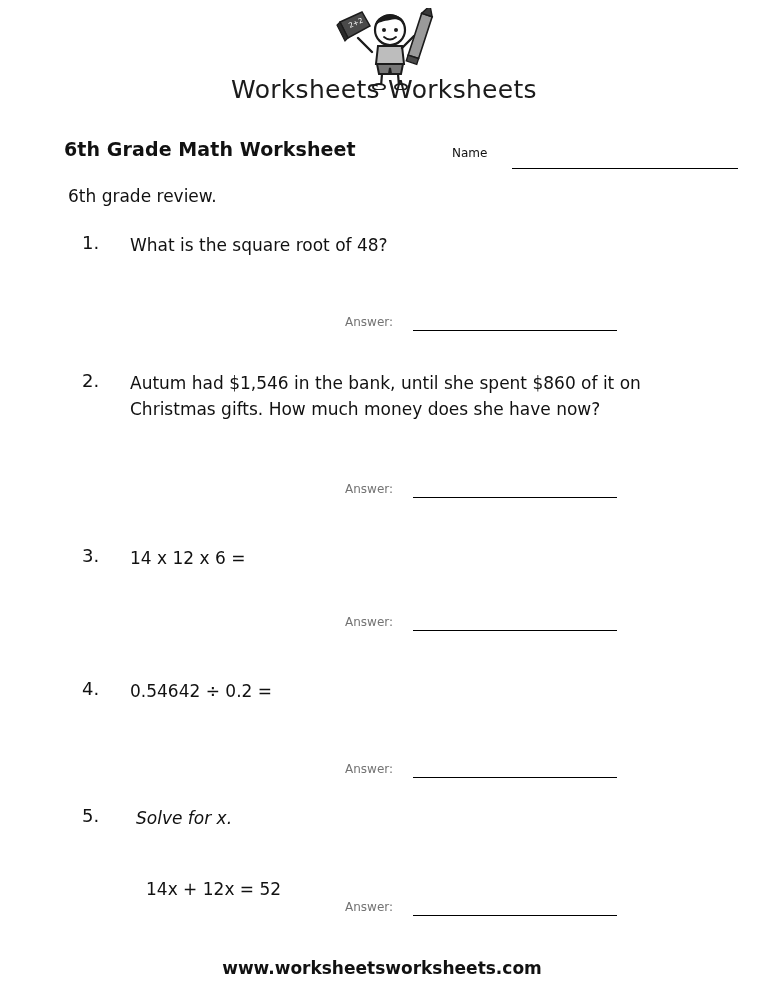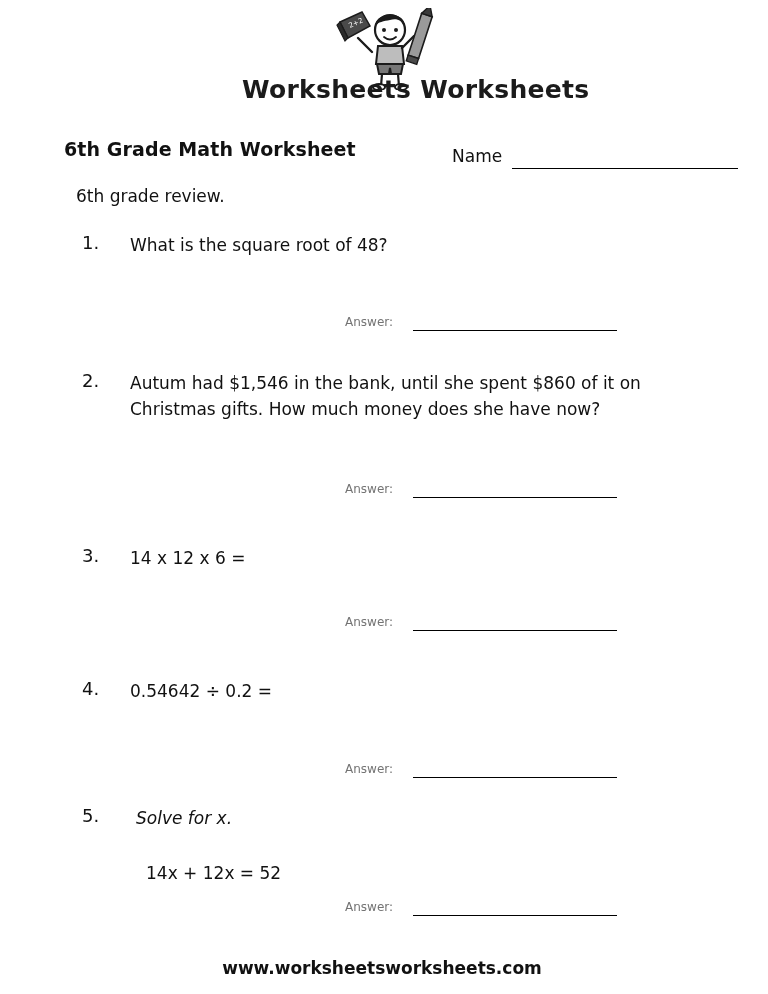--- a/index.html
+++ b/index.html
@@ -39,26 +39,25 @@
     width: 340px;
     height: 108px;
   }
   .logo-text {
     position: absolute;
     bottom: 12px;
     left: 0;
     width: 340px;
     text-align: center;
     font-family: "DejaVu Sans", sans-serif;
-    font-weight: bold;
+    font-weight: normal;
     font-size: 25px;
     letter-spacing: 0.3px;
     color: #1b1b1b;
     white-space: nowrap;
-    margin-left: 28px;
   }
   .logo-art {
     position: absolute;
     top: 0;
     left: 118px;
     width: 110px;
     height: 82px;
   }
 
   
@@ -68,31 +67,31 @@
     left: 64px;
     font-family: "DejaVu Sans", sans-serif;
     font-weight: bold;
     font-size: 19px;
     color: #111;
     letter-spacing: 0.1px;
   }
   .subtitle {
     position: absolute;
     top: 186px;
-    left: 76px;
+    left: 68px;
     font-family: "DejaVu Sans", sans-serif;
     font-size: 17px;
     color: #111;
   }
   .name-label {
     position: absolute;
     top: 146px;
     left: 452px;
     font-family: "DejaVu Sans", sans-serif;
-    font-size: 17px;
+    font-size: 12px;
     color: #111;
   }
   .name-line {
     position: absolute;
     top: 168px;
     left: 512px;
     width: 226px;
     height: 0;
     border-bottom: 1.6px solid #000;
   }
@@ -121,20 +120,21 @@
     line-height: 26px;
     color: #111;
   }
   .qsub {
     position: absolute;
     left: 82px;
     font-family: "DejaVu Sans", sans-serif;
     font-size: 17px;
     line-height: 26px;
     color: #111;
+    margin-top: 16px;
   }
 
   .answer-row {
     position: absolute;
     left: 345px;
     width: 340px;
     height: 20px;
   }
   .answer-label {
     position: absolute;

